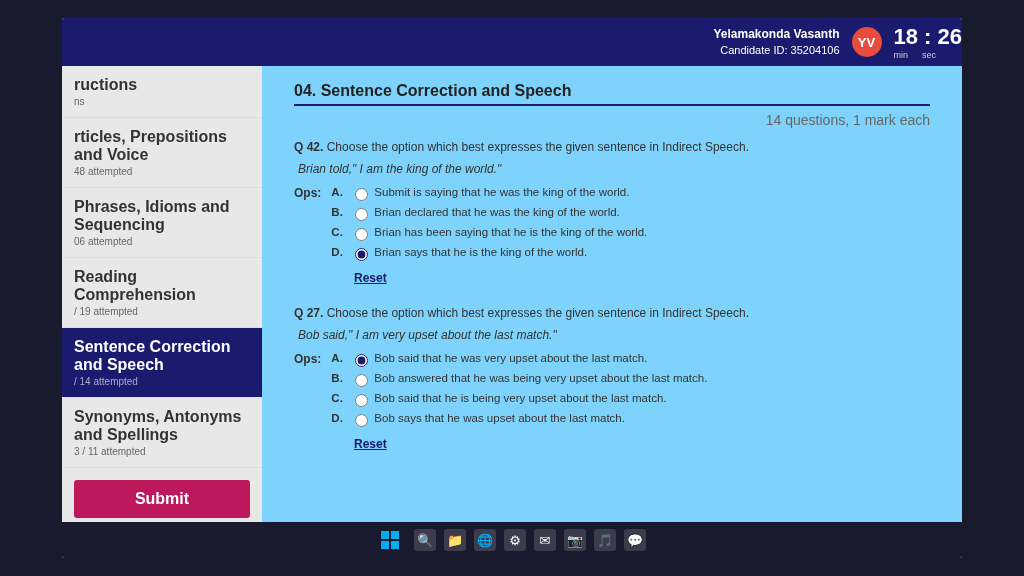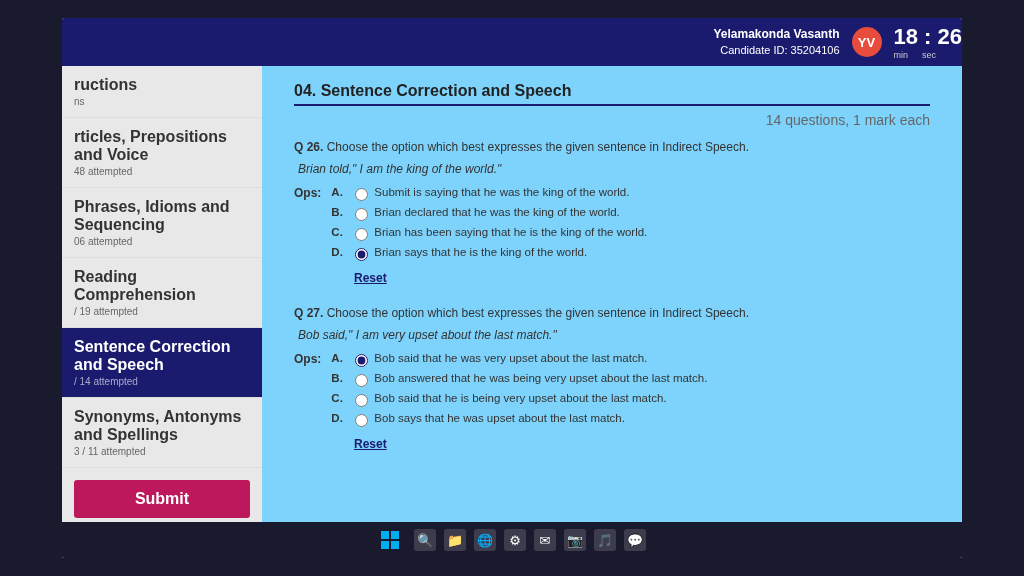--- a/index.html
+++ b/index.html
@@ -269,21 +269,21 @@
         <button class="submit-btn">Submit</button>
       </div>
     </div>
 
     <div class="content-area">
       <div class="section-title">04. Sentence Correction and Speech</div>
       <div class="section-meta">14 questions, 1 mark each</div>
 
       <div class="question-block">
         <div class="question-header">
-          <strong>Q 26.</strong>
+          <strong>Q 42.</strong>
           <span>Choose the option which best expresses the given sentence in Indirect Speech.</span>
         </div>
         <div class="question-text">Brian told," I am the king of the world."</div>
         <div class="ops-row">
           <span class="ops-label">Ops:</span>
           <div class="options-container">
             <div class="option-row">
               <span class="option-letter">A.</span>
               <input type="radio" class="option-radio" name="q26" style="">
               <span>Submit is saying that he was the king of the world.</span>

